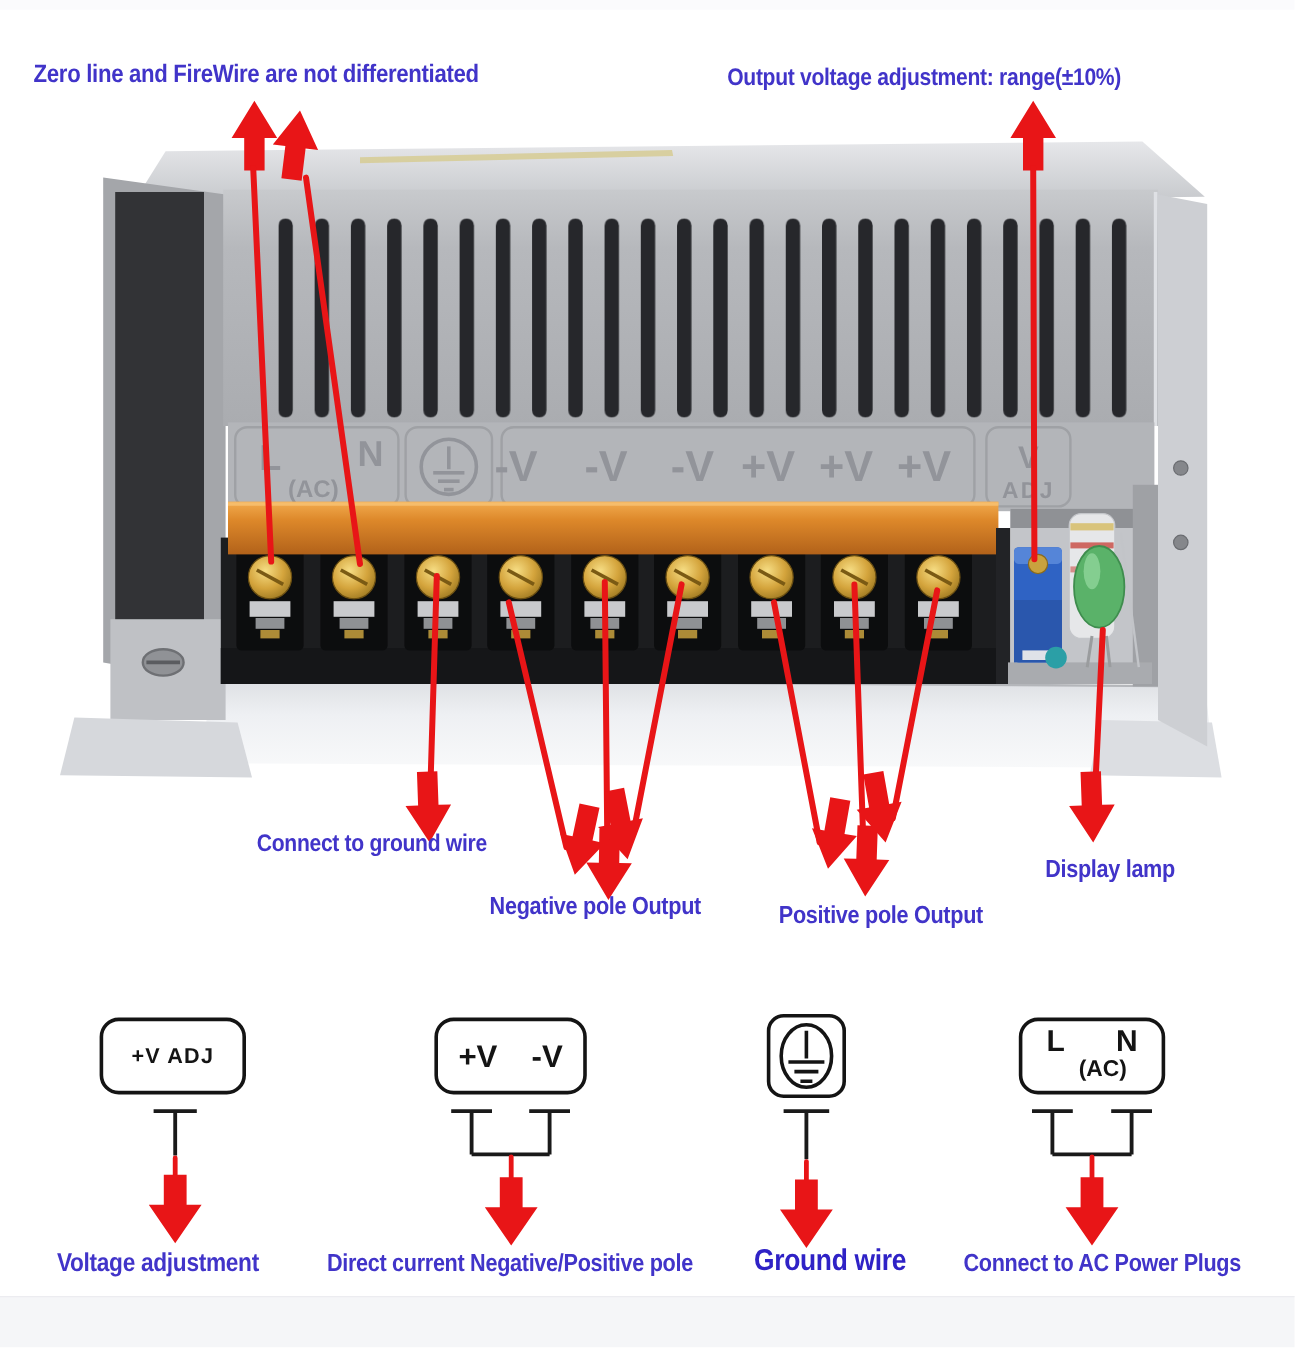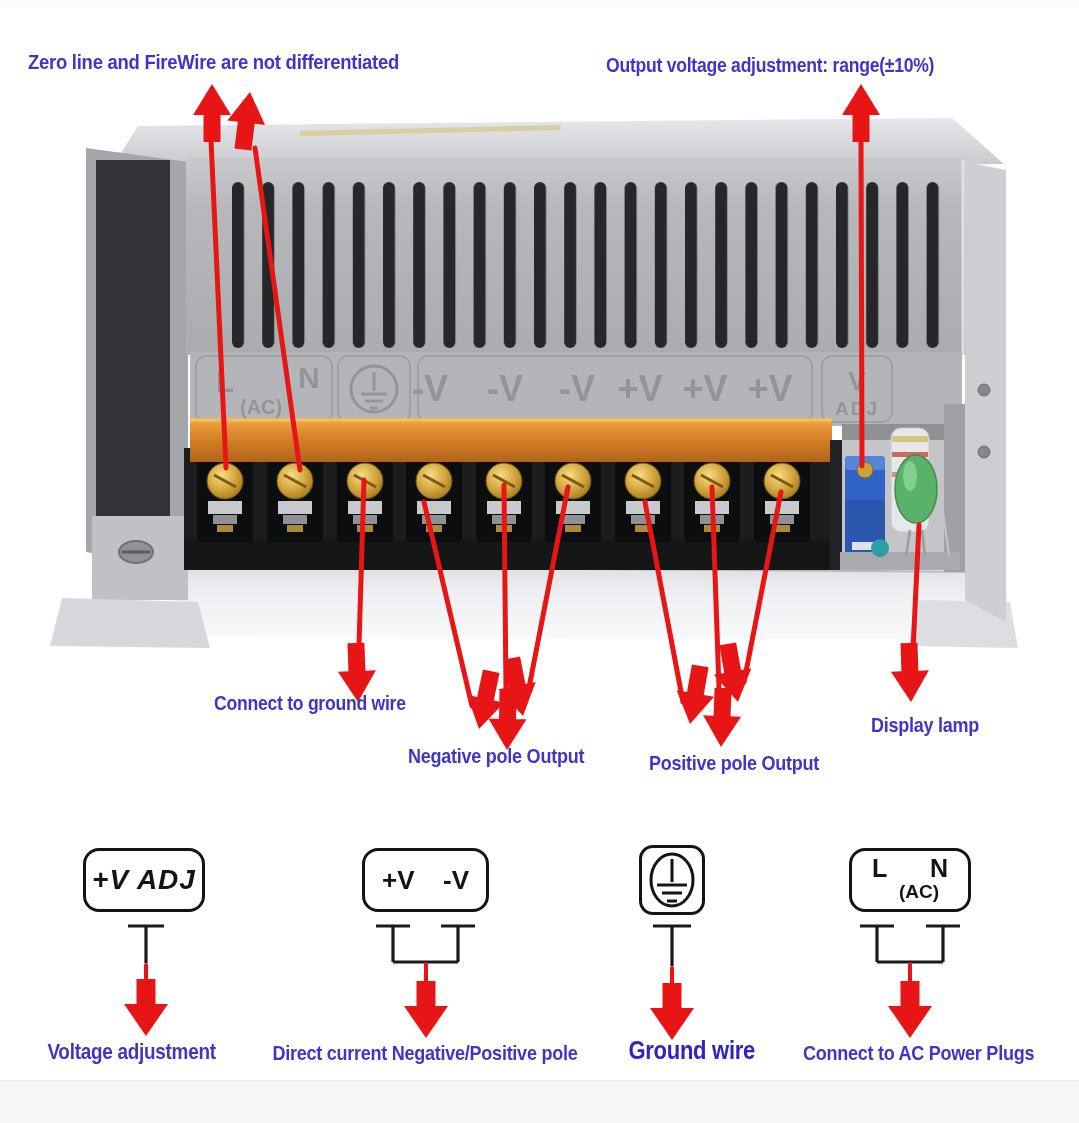--- a/index.html
+++ b/index.html
@@ -226,21 +226,21 @@
   </svg>
 
   <div class="lbl" style="left:28px;top:50px;font-size:21px;">Zero line and  FireWire are not differentiated</div>
   <div class="lbl" style="left:606px;top:54px;font-size:20px;">Output voltage adjustment: range(±10%)</div>
   <div class="lbl" style="left:214px;top:692px;font-size:20px;">Connect to ground wire</div>
   <div class="lbl" style="left:408px;top:744px;font-size:20.5px;">Negative pole Output</div>
   <div class="lbl" style="left:649px;top:751px;font-size:20.5px;">Positive pole Output</div>
   <div class="lbl" style="left:871px;top:713px;font-size:20.5px;">Display lamp</div>
 
   <div class="lbox" style="left:83px;top:848px;width:122px;height:64px;display:flex;align-items:center;justify-content:center;">
-    <span class="sym" style="font-size:28px;letter-spacing:1px;font-style:italic;">+V ADJ</span>
+    <span class="sym" style="font-size:18px;letter-spacing:1px;">+V ADJ</span>
   </div>
 
   <div class="lbox" style="left:362px;top:848px;width:127px;height:64px;display:flex;align-items:center;justify-content:space-between;padding:0 17px;">
     <span class="sym" style="font-size:26px;">+V</span>
     <span class="sym" style="font-size:26px;">-V</span>
   </div>
 
   <div class="lbox" style="left:639px;top:845px;width:66px;height:70px;border-radius:14px;display:flex;align-items:center;justify-content:center;">
     <svg width="54" height="60" viewBox="0 0 54 60">
       <ellipse cx="27" cy="30" rx="21" ry="26" fill="none" stroke="#141414" stroke-width="3"></ellipse>

